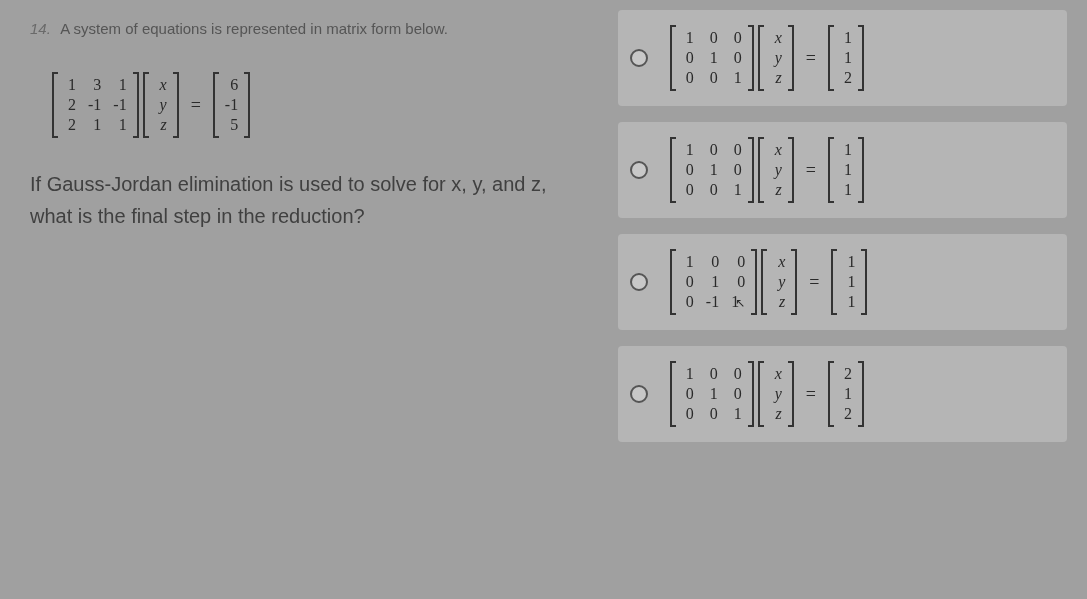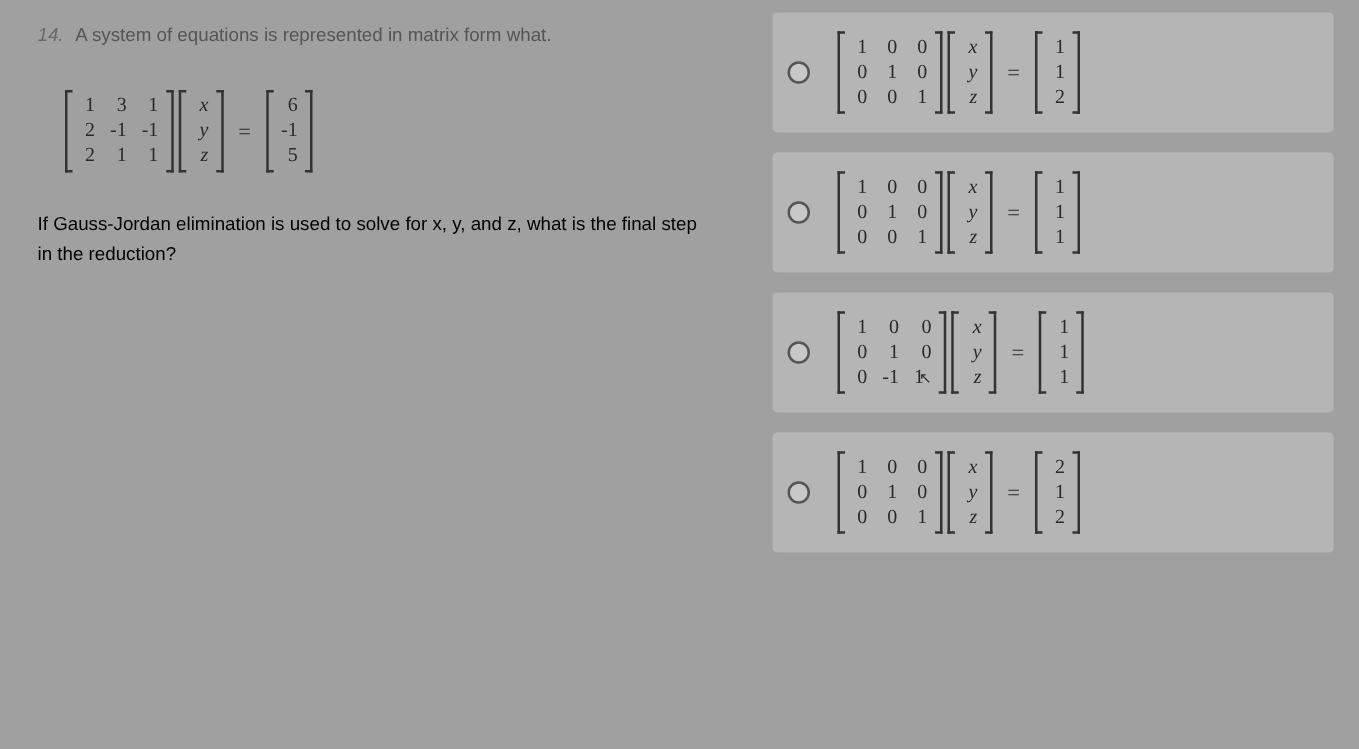--- a/index.html
+++ b/index.html
@@ -23,22 +23,22 @@
       gap: 16px;
       padding: 10px 20px;
     }
     .question-header {
       font-size: 15px;
       margin-bottom: 25px;
       color: #555;
     }
     .qnum { color: #6a6a6a; margin-right: 6px; font-style: italic; }
     .question-text {
-      font-size: 15px;
-      color: #000000;
+      font-size: 20px;
+      color: #404040;
       line-height: 1.6;
       margin-top: 20px;
     }
     .matrix-eq {
       display: inline-flex;
       align-items: center;
       margin: 10px 0 10px 20px;
       color: #2a2a2a;
     }
     .bracket-wrap {
@@ -93,21 +93,21 @@
       vertical-align: middle;
       margin-left: -4px;
     }
   </style>
 </head>
 <body>
 
 <div class="left-panel">
   <div class="question-header">
     <span class="qnum">14.</span>
-    <span>A system of equations is represented in matrix form what.</span>
+    <span>A system of equations is represented in matrix form below.</span>
   </div>
 
   <div class="matrix-eq">
     <span class="bracket-wrap">
       <span class="bracket left"></span>
       <span class="matrix-body m3x3">
         <span class="cell">1</span>
           <span class="cell">3</span>
           <span class="cell">1</span>
         <span class="cell">2</span>

